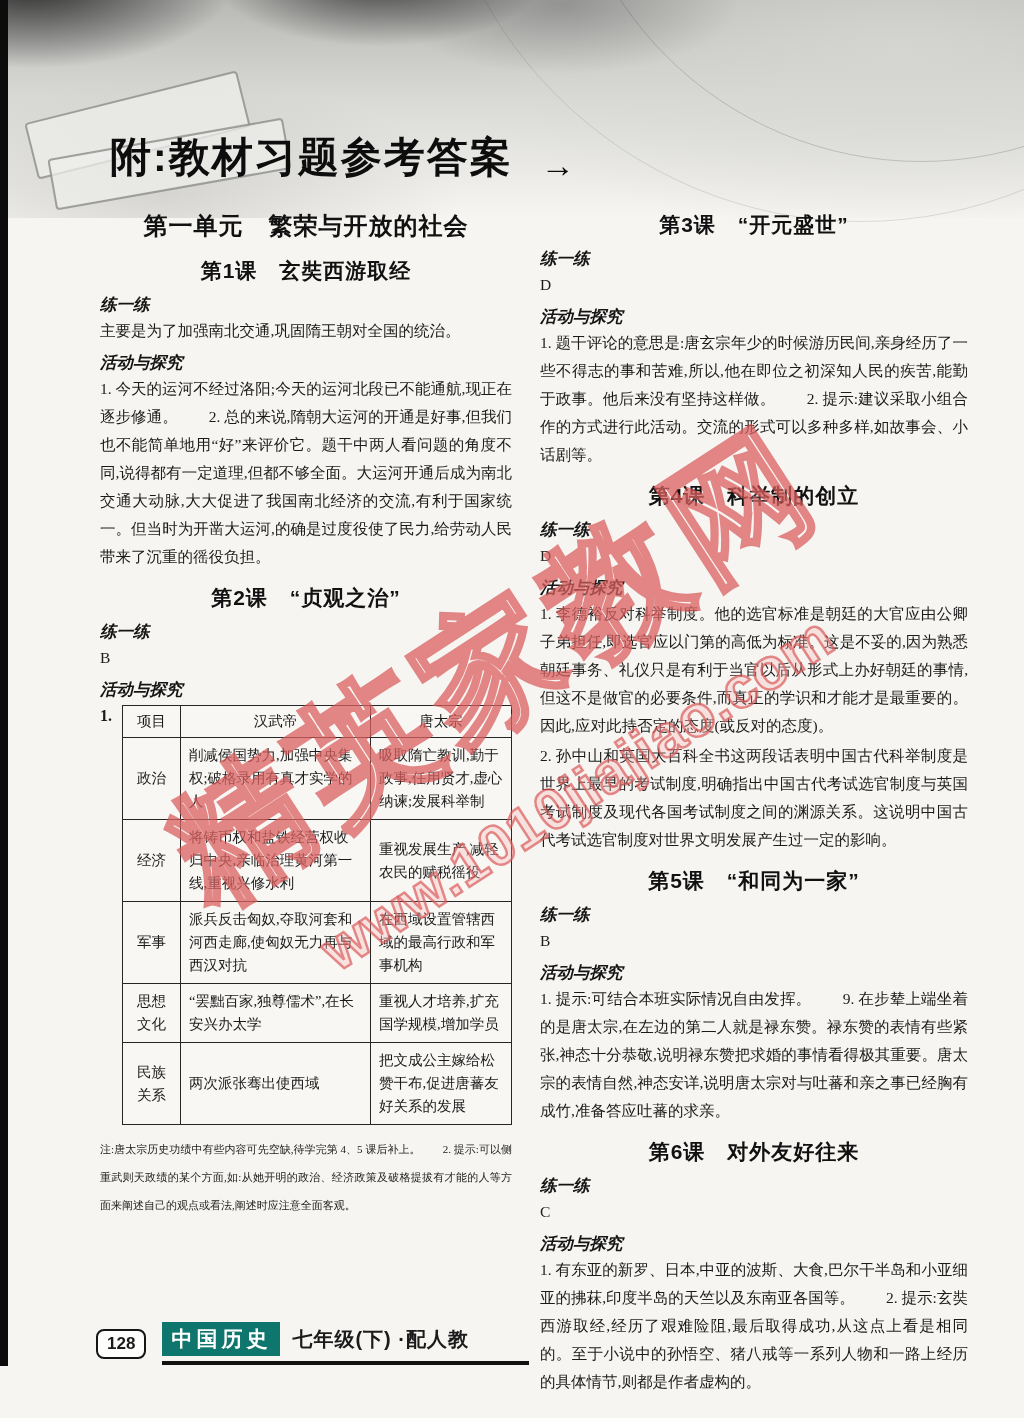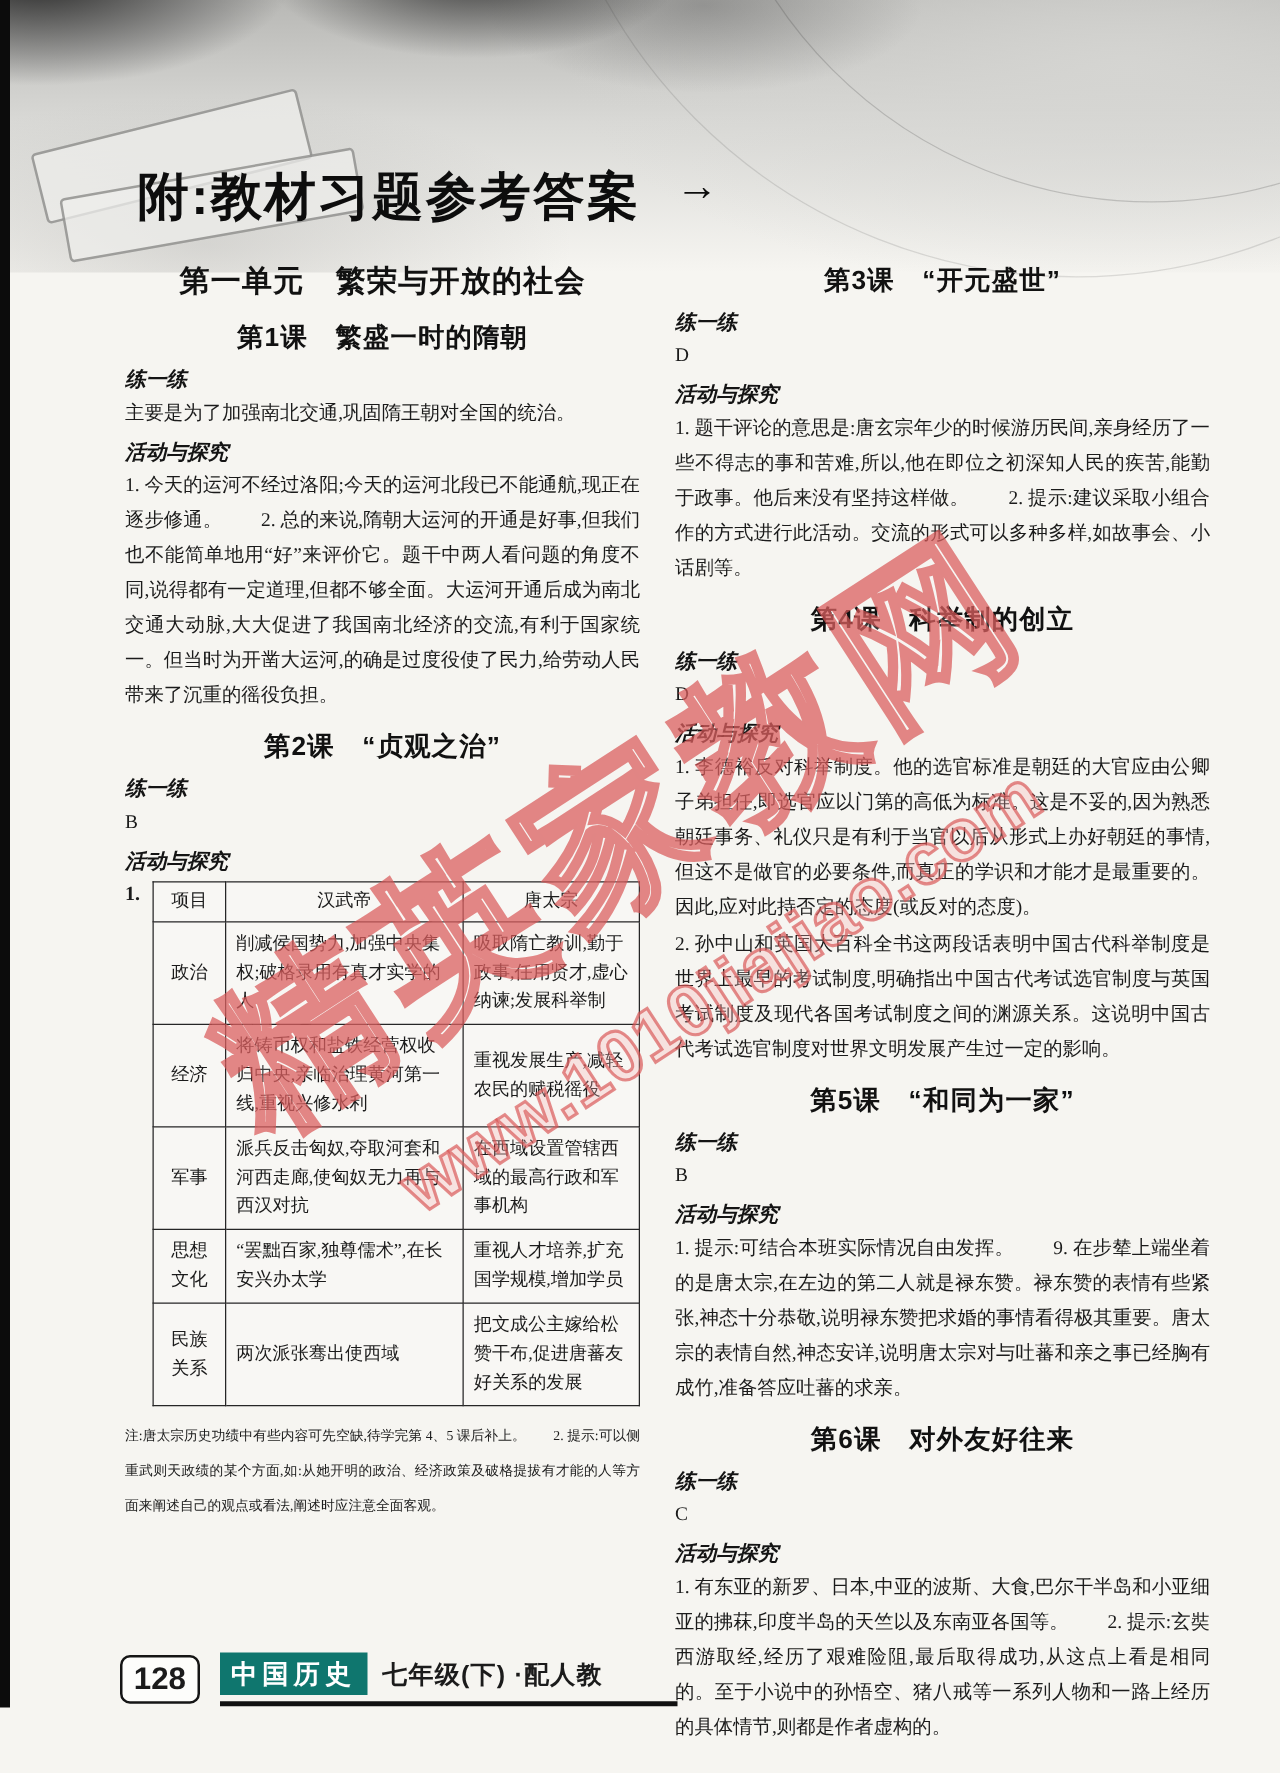--- a/index.html
+++ b/index.html
@@ -25,21 +25,21 @@
   .book{position:absolute;background:rgba(238,238,235,.75);border:2px solid rgba(95,95,92,.55);border-radius:4px;}
   .book1{left:28px;top:96px;width:215px;height:54px;transform:rotate(-14deg);}
   .book2{left:50px;top:138px;width:235px;height:48px;transform:rotate(-10deg);}
   
   .spine{position:absolute;left:0;top:0;width:8px;height:1366px;background:#0c0c0c;}
   
   .main-title{
     position:absolute;left:110px;top:130px;margin:0;
     font-family:"Liberation Sans","DejaVu Sans",sans-serif;
     font-size:41px;font-weight:900;letter-spacing:2px;color:#0d0d0d;
-    display:flex;align-items:flex-start;
+    display:flex;align-items:flex-end;
   }
   .main-title .arrow{margin-left:28px;font-size:34px;font-weight:900;}
   
   .divider{position:absolute;left:515px;top:200px;height:1122px;width:14px;overflow:hidden;}
   .divider::before{
     content:"+++++++++++++++++++++++++++++++++++++++++++++++++++++++++++++++++++++++++++";
     writing-mode:vertical-rl;
     font-family:"DejaVu Sans Mono",monospace;
     font-size:11px;letter-spacing:5px;color:#3c3c3c;line-height:13px;
   }
@@ -74,21 +74,21 @@
     padding:6px 8px;vertical-align:middle;text-align:left;
   }
   table.cmp th{text-align:center;padding:4px 4px;}
   table.cmp .cat{text-align:center;padding:6px 9px;}
   col.c-cat{width:58px;}
   col.c-han{width:190px;}
   
   .footer{position:absolute;left:96px;top:1322px;display:flex;align-items:center;gap:16px;}
   .pagenum{
     border:2.5px solid #151515;border-radius:8px;padding:3px 9px;background:#fdfdfb;
-    font-family:"Liberation Sans","DejaVu Sans",sans-serif;font-weight:700;font-size:25px;
+    font-family:"Liberation Sans","DejaVu Sans",sans-serif;font-weight:700;font-size:17px;
   }
   .book-strip{display:flex;align-items:center;gap:12px;border-bottom:4px solid #111;padding:0 60px 5px 0;}
   .book-badge{
     background:#0f766e;color:#ffffff;padding:3px 9px;letter-spacing:4px;
     font-family:"Liberation Sans","DejaVu Sans",sans-serif;font-weight:800;font-size:21px;
   }
   .edition{font-family:"Liberation Sans","DejaVu Sans",sans-serif;font-weight:700;font-size:20px;letter-spacing:1px;}
   
   .watermark{
     position:absolute;left:30px;top:395px;width:980px;height:620px;
@@ -122,21 +122,21 @@
   <span>附:教材习题参考答案</span>
   <span class="arrow">→</span>
 </h1>
 
 <div class="divider"></div>
 
 <div class="col col-left">
   <h2 class="unit-title">第一单元　繁荣与开放的社会</h2>
 
   <section>
-    <h3 class="lesson-title">第1课　繁盛一时的隋朝</h3>
+    <h3 class="lesson-title">第1课　玄奘西游取经</h3>
     <div class="label">练一练</div>
     <p class="body">主要是为了加强南北交通,巩固隋王朝对全国的统治。</p>
     <div class="label">活动与探究</div>
     <p class="body">1. 今天的运河不经过洛阳;今天的运河北段已不能通航,现正在逐步修通。　　2. 总的来说,隋朝大运河的开通是好事,但我们也不能简单地用“好”来评价它。题干中两人看问题的角度不同,说得都有一定道理,但都不够全面。大运河开通后成为南北交通大动脉,大大促进了我国南北经济的交流,有利于国家统一。但当时为开凿大运河,的确是过度役使了民力,给劳动人民带来了沉重的徭役负担。</p>
   </section>
 
   <section>
     <h3 class="lesson-title">第2课　“贞观之治”</h3>
     <div class="label">练一练</div>
     <p class="body ans">B</p>

